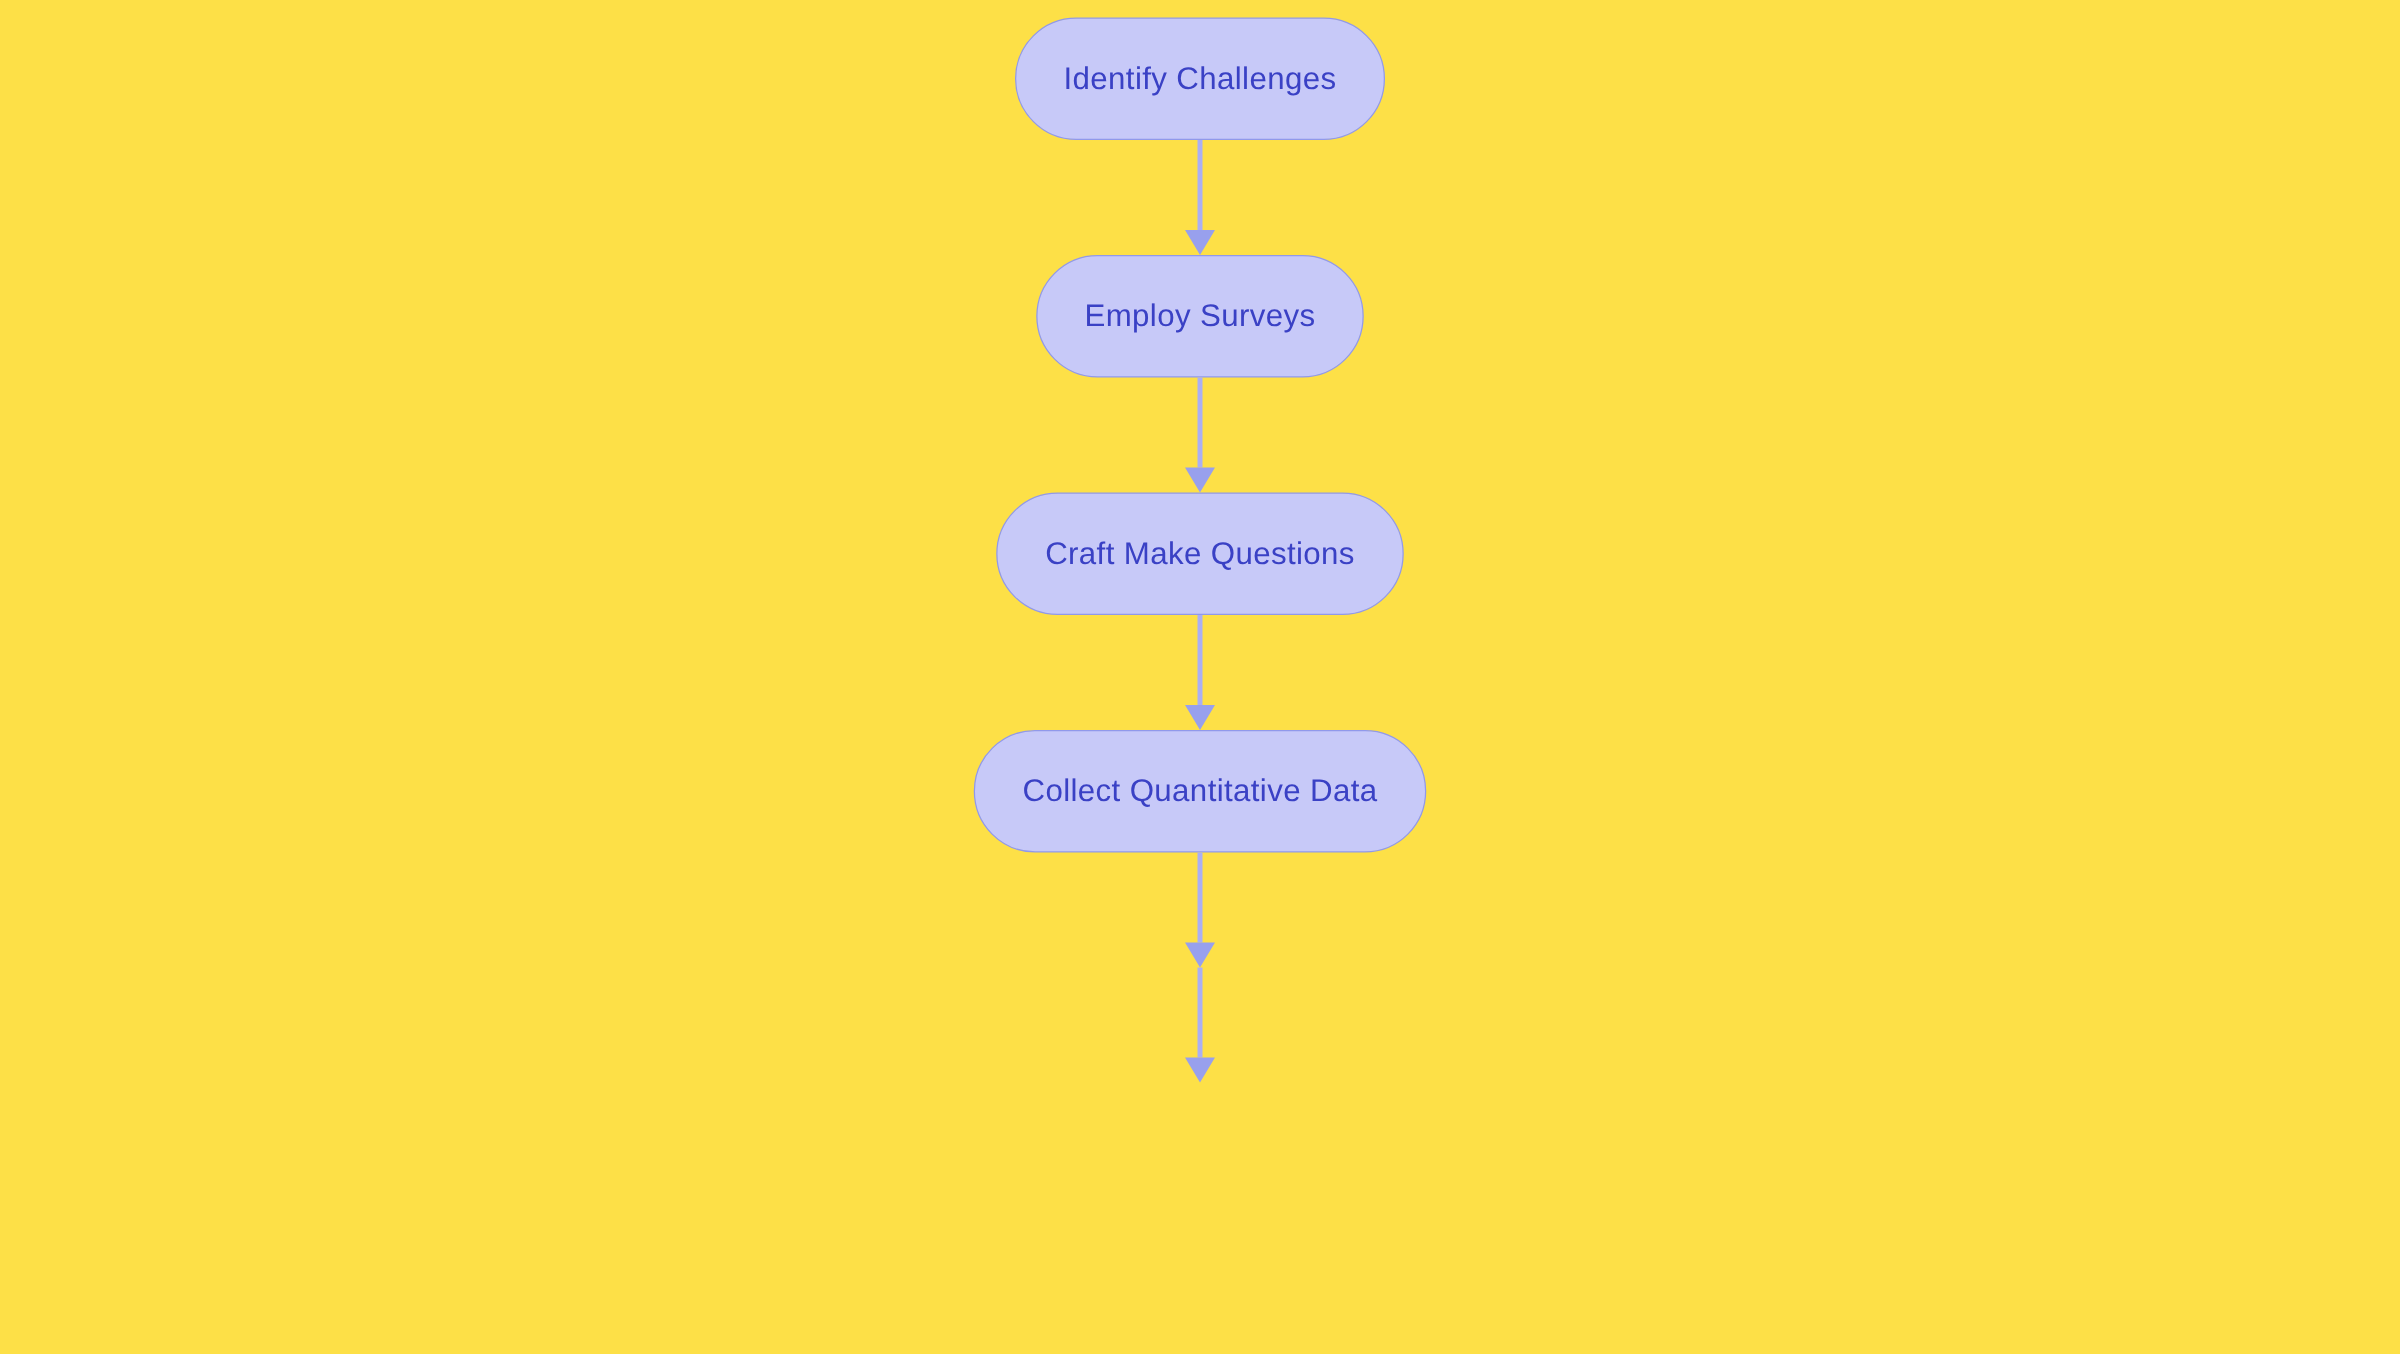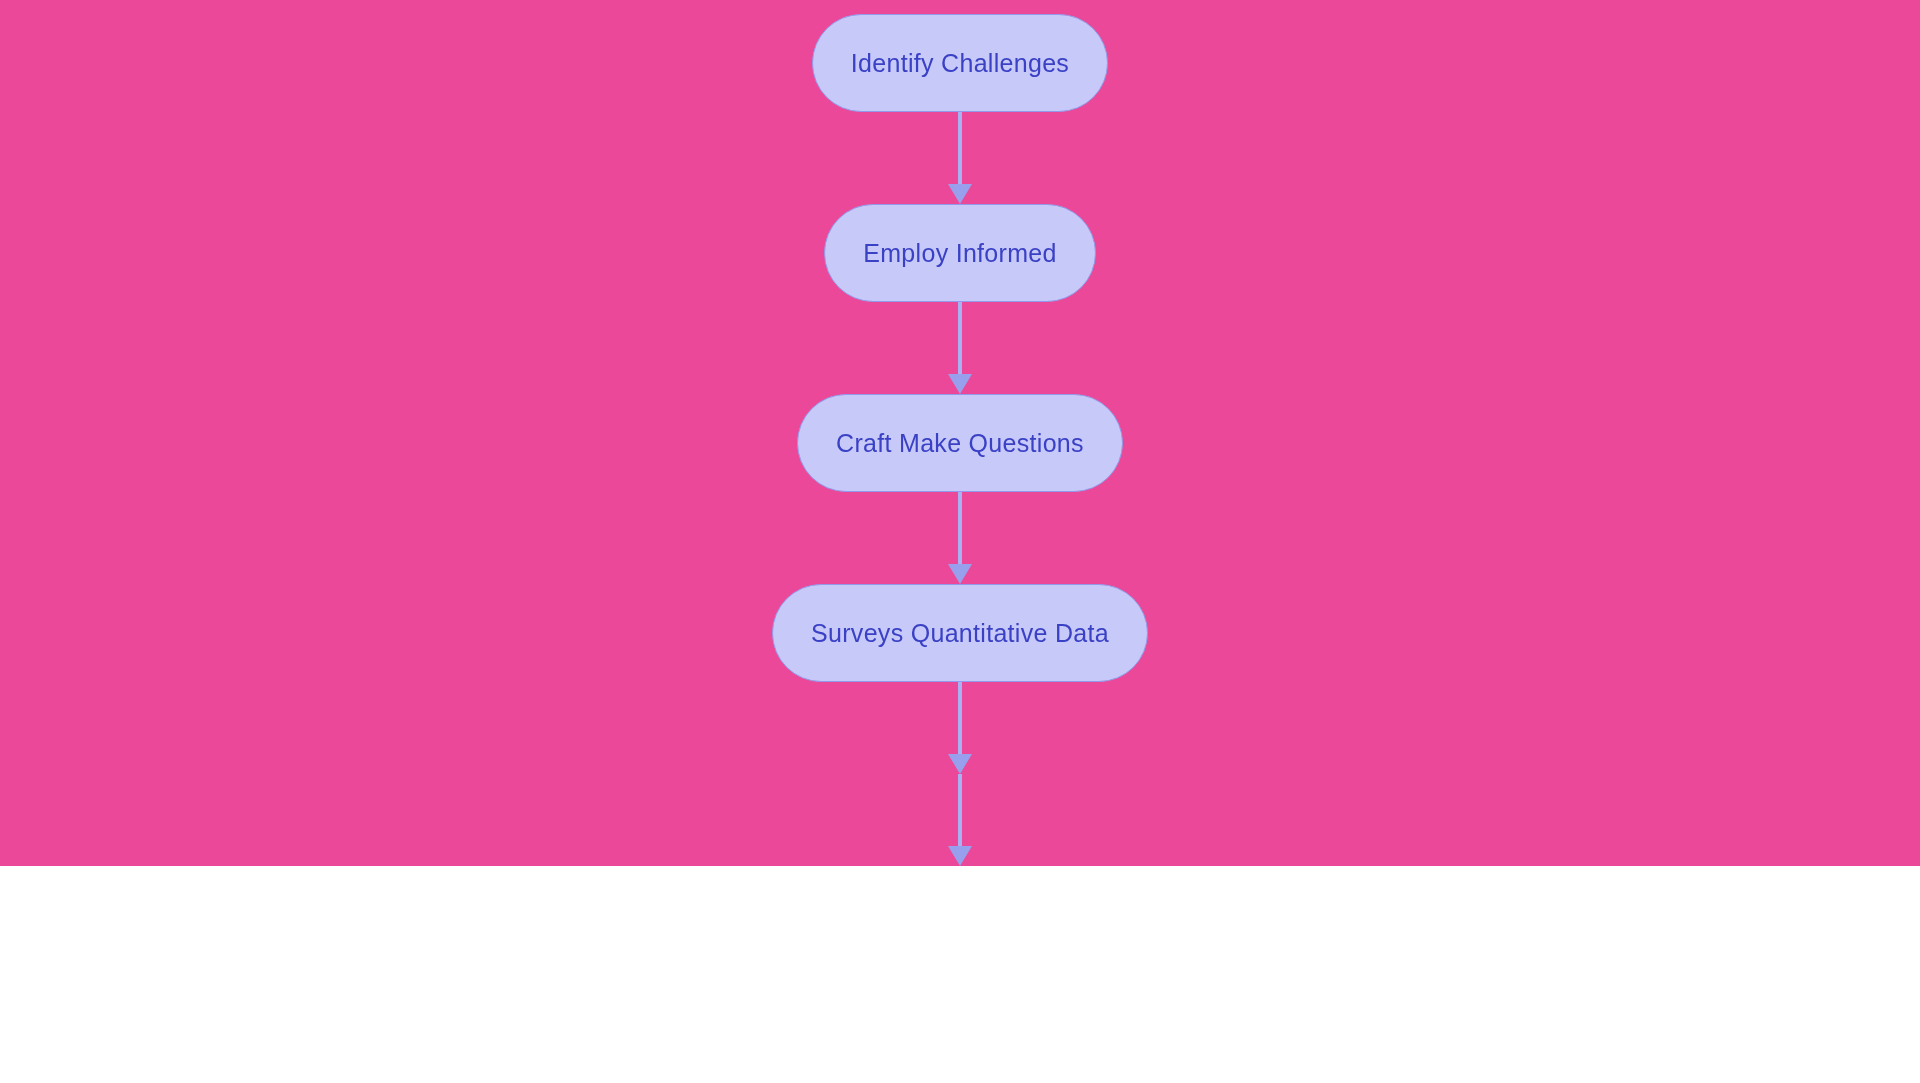--- a/index.html
+++ b/index.html
@@ -4,22 +4,22 @@
 <style>
   html, body {
     margin: 0;
     padding: 0;
     background: #ffffff;
     font-family: "Liberation Sans", sans-serif;
   }
   .canvas {
     position: relative;
     width: 1920px;
-    height: 866px;
-    background: #ec4899;
+    height: 1083px;
+    background: #fde047;
     display: flex;
     flex-direction: column;
     align-items: center;
     padding-top: 14px;
     box-sizing: border-box;
     overflow: hidden;
   }
   .node {
     box-sizing: border-box;
     height: 98px;
@@ -65,39 +65,39 @@
   <div class="node">
     <span>Identify Challenges</span>
   </div>
 
   <div class="arrow">
     <div class="arrow-line"></div>
     <div class="arrow-head"></div>
   </div>
 
   <div class="node">
-    <span>Employ Informed</span>
+    <span>Employ Surveys</span>
   </div>
 
   <div class="arrow">
     <div class="arrow-line"></div>
     <div class="arrow-head"></div>
   </div>
 
   <div class="node">
     <span>Craft Make Questions</span>
   </div>
 
   <div class="arrow">
     <div class="arrow-line"></div>
     <div class="arrow-head"></div>
   </div>
 
   <div class="node">
-    <span>Surveys Quantitative Data</span>
+    <span>Collect Quantitative Data</span>
   </div>
 
   <div class="arrow">
     <div class="arrow-line"></div>
     <div class="arrow-head"></div>
   </div>
 
 
   <div class="arrow">
     <div class="arrow-line"></div>

